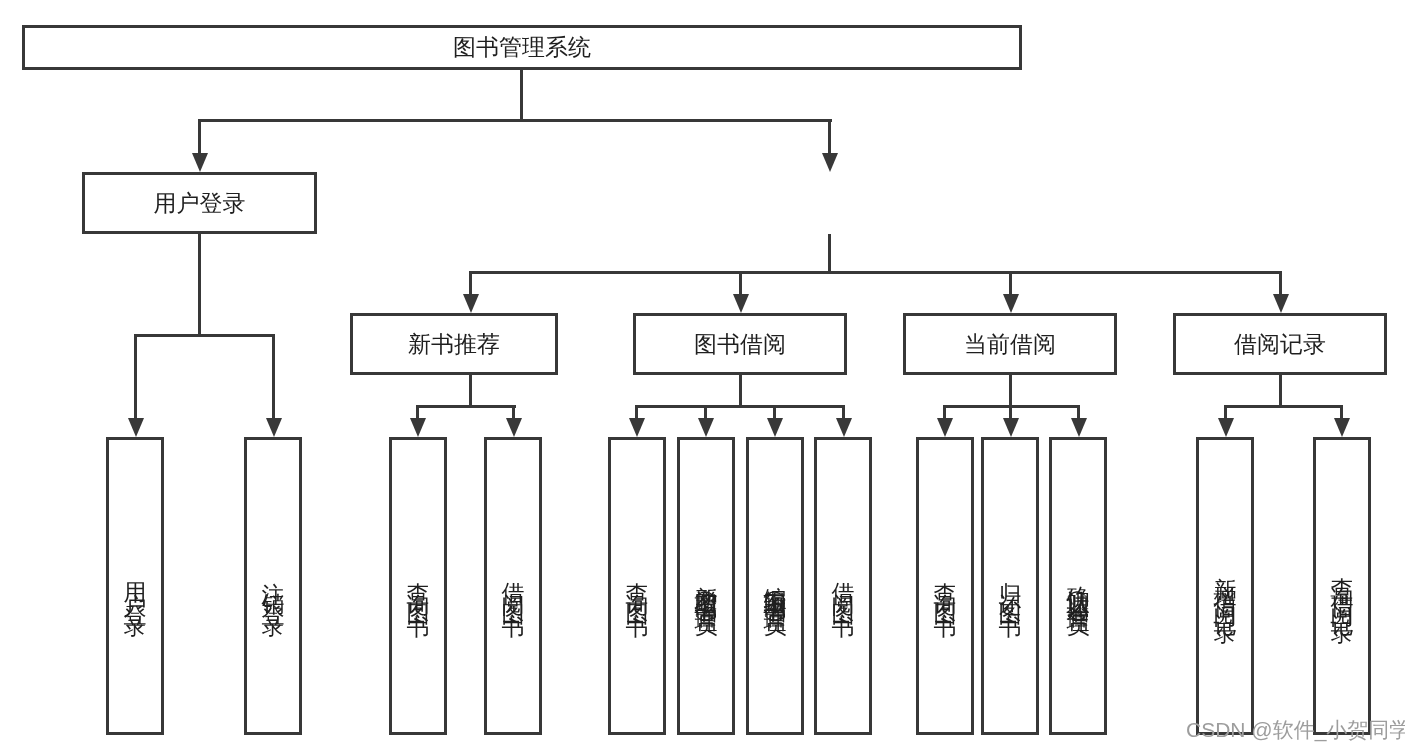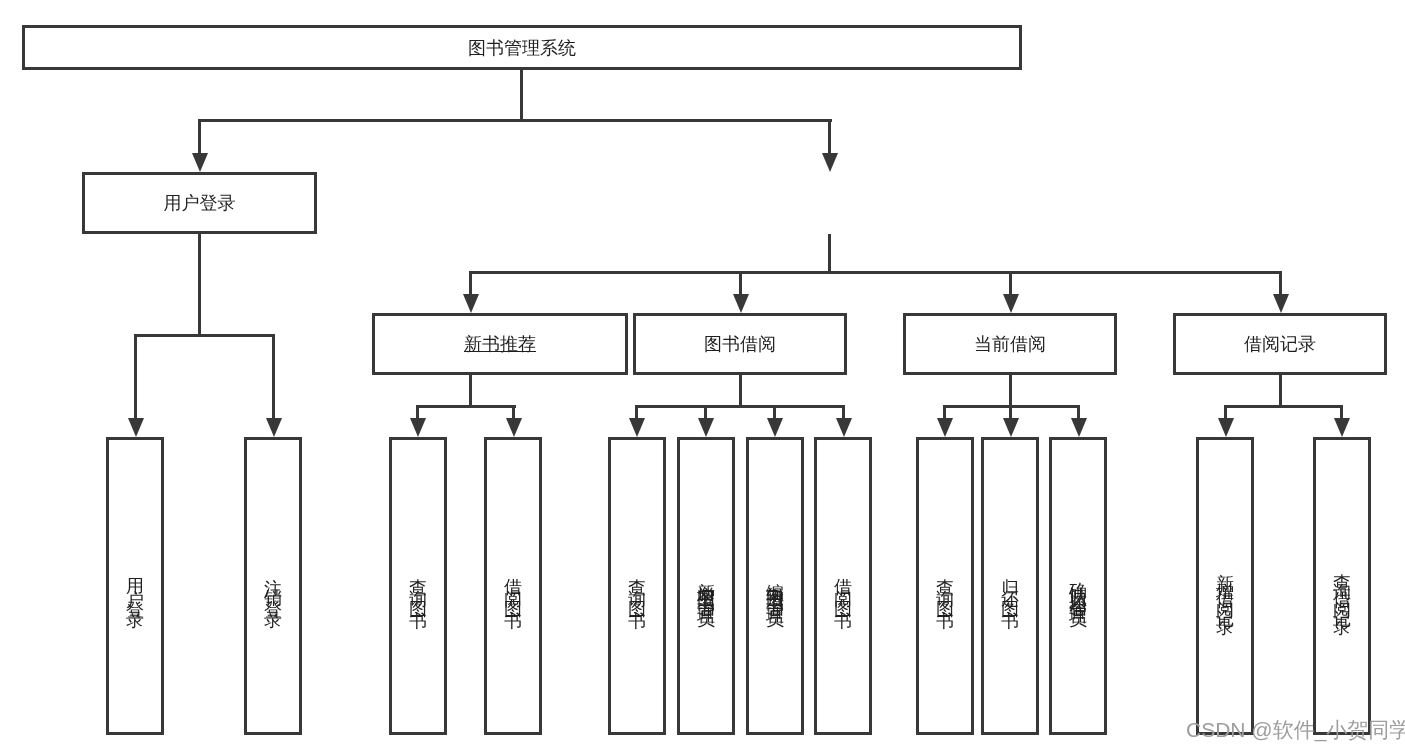--- a/index.html
+++ b/index.html
@@ -18,21 +18,21 @@
   }
   .node{
     position:absolute;
     box-sizing:border-box;
     border:3px solid var(--line);
     background:#ffffff;
     display:flex;
     align-items:center;
     justify-content:center;
     color:var(--text);
-    font-size:18px;
+    font-size:23px;
   }
   .node .vlabel{
     writing-mode:vertical-rl;
     text-orientation:mixed;
     white-space:nowrap;
     line-height:1;
   }
   .sp10{letter-spacing:11px;}
   .sp8{letter-spacing:9px;}
   .sp4{letter-spacing:4px;}
@@ -70,21 +70,21 @@
 
   <div class="node" style="left:22px;top:25px;width:1000px;height:45px;">
     <span>图书管理系统</span>
   </div>
 
   <div class="node" style="left:82px;top:172px;width:235px;height:62px;">
     <span>用户登录</span>
   </div>
 
 
-  <div class="node" style="left:372px;top:313px;width:256px;height:62px;text-decoration:underline;">
+  <div class="node" style="left:350px;top:313px;width:208px;height:62px;">
     <span>新书推荐</span>
   </div>
 
   <div class="node" style="left:633px;top:313px;width:214px;height:62px;">
     <span>图书借阅</span>
   </div>
 
   <div class="node" style="left:903px;top:313px;width:214px;height:62px;">
     <span>当前借阅</span>
   </div>

